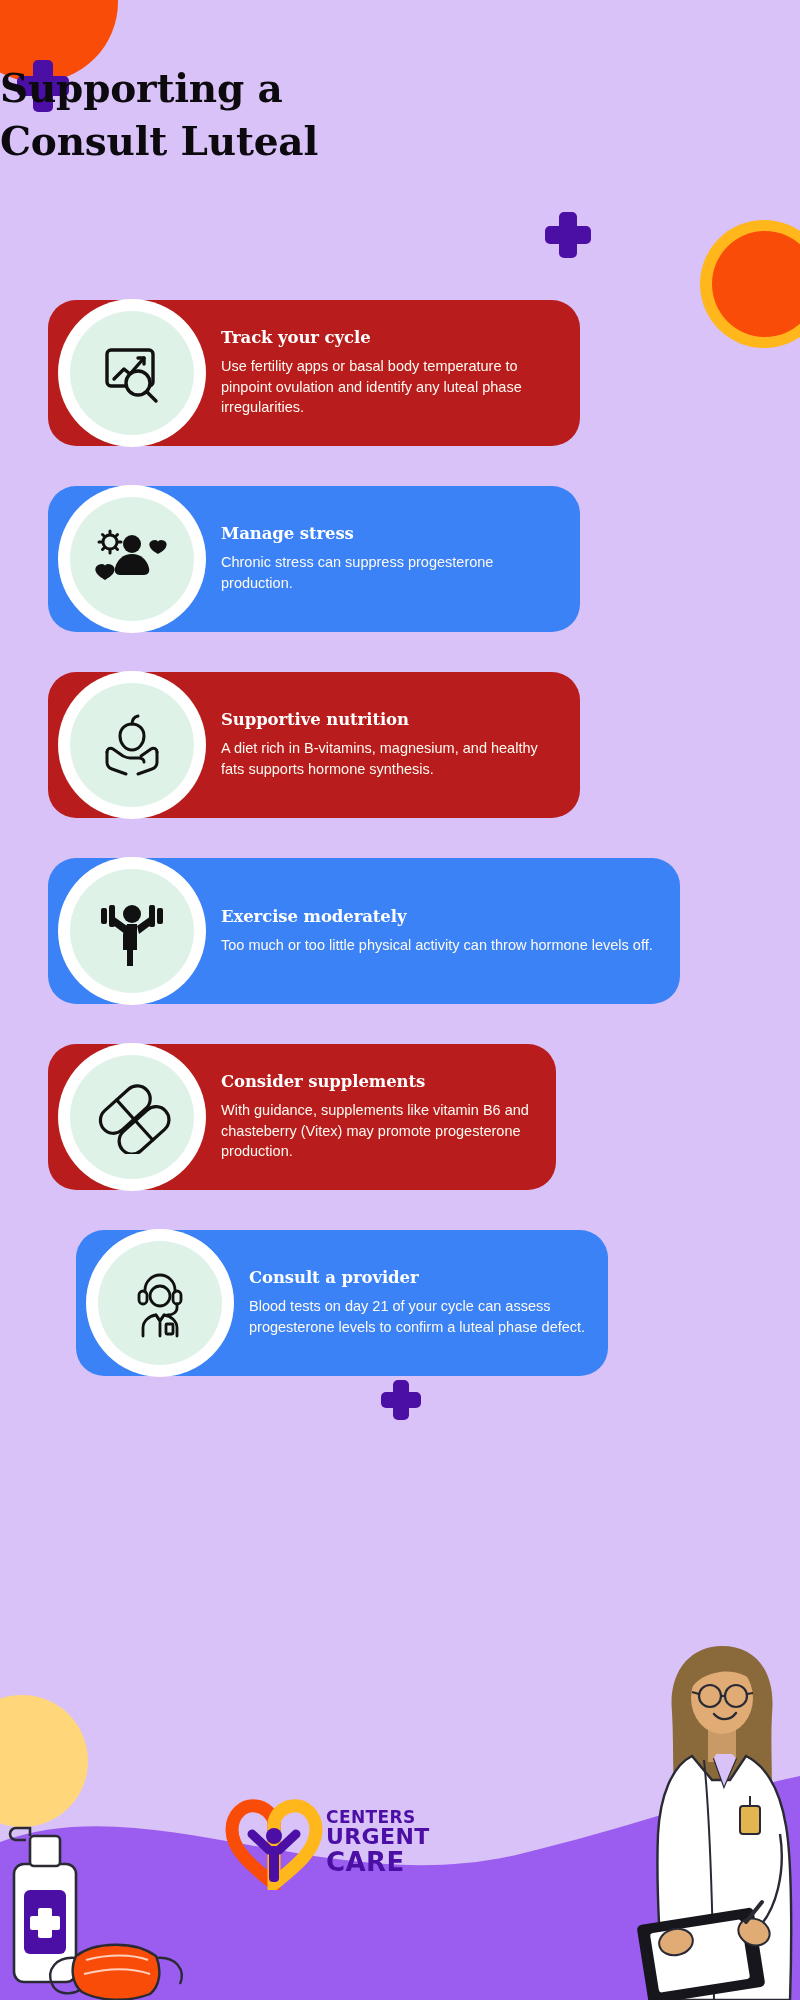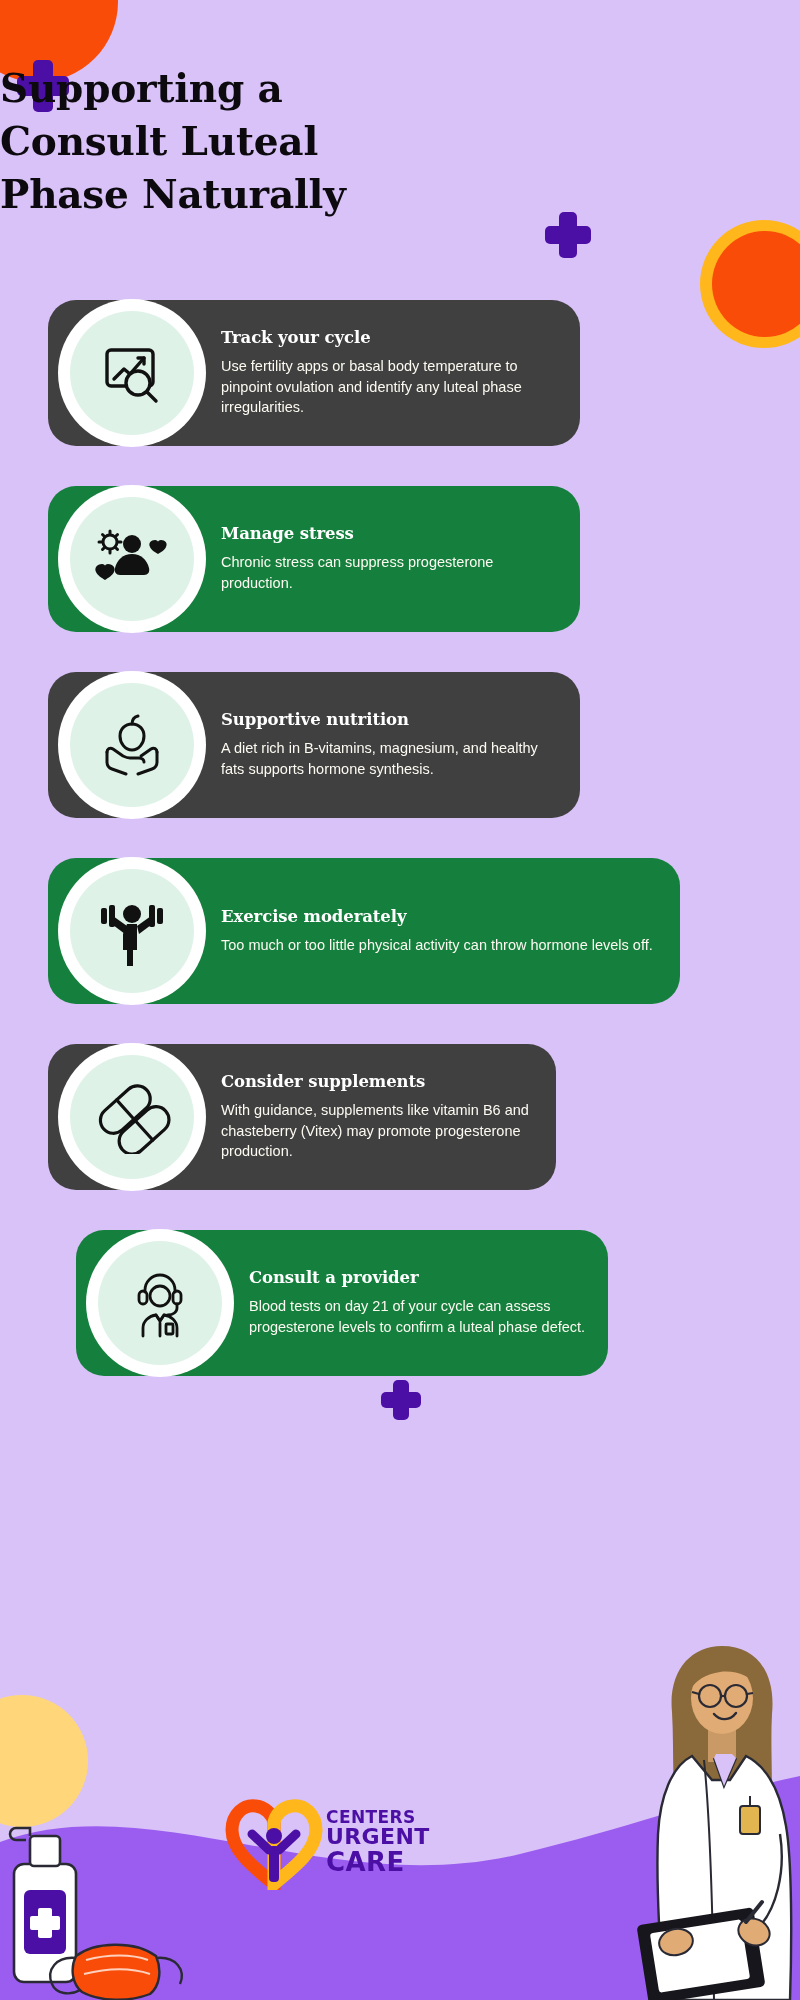--- a/index.html
+++ b/index.html
@@ -101,22 +101,22 @@
   }
 
   .card {
     position: relative;
     height: 146px;
     margin-bottom: 40px;
     border-radius: 28px;
     display: flex;
     align-items: center;
   }
-  .card.gold { background: #404040; }
-  .card.amber { background: #15803d; }
+  .card.gold { background: #b91c1c; }
+  .card.amber { background: #3b82f6; }
 
   .icon-wrap {
     position: absolute;
     left: 10px;
     top: 50%;
     transform: translateY(-50%);
     width: 148px; height: 148px;
     border-radius: 50%;
     background: #ffffff;
     display: flex;
@@ -208,21 +208,20 @@
       <span class="bar-v"></span>
     </div>
   <div class="cross cross-4">
       <span class="bar-h"></span>
       <span class="bar-v"></span>
     </div>
 
   <div class="title">
     <div>Supporting a</div>
     <div>Consult Luteal</div>
-    <div>Phase Naturally</div>
   </div>
 
   <div class="cards">
 
     <div class="card gold" style="margin-left:48px;width:532px;">
       <div class="icon-wrap">
         <div class="icon-disc">
           <svg width="74" height="74" viewBox="0 0 74 74" fill="none" stroke="#111" stroke-width="3.4" stroke-linecap="round" stroke-linejoin="round">
             <rect x="12" y="14" width="46" height="36" rx="4"></rect>
             <polyline points="19,43 29,33 35,38 49,22"></polyline>

